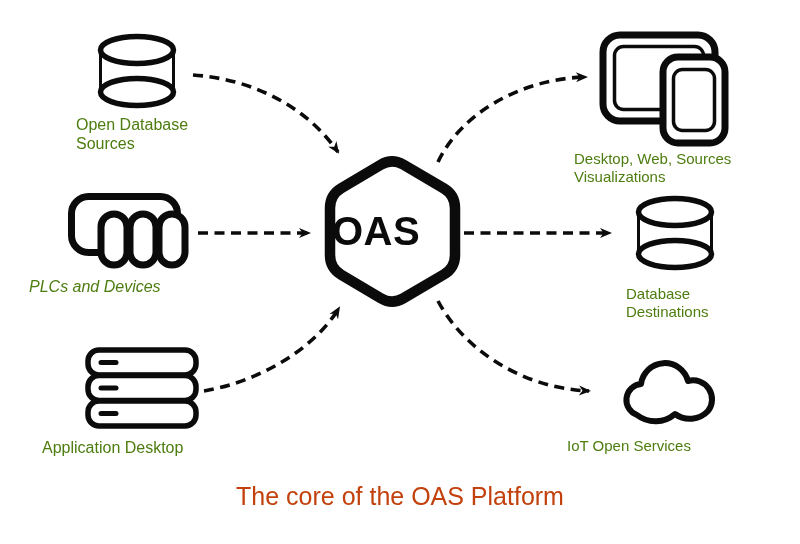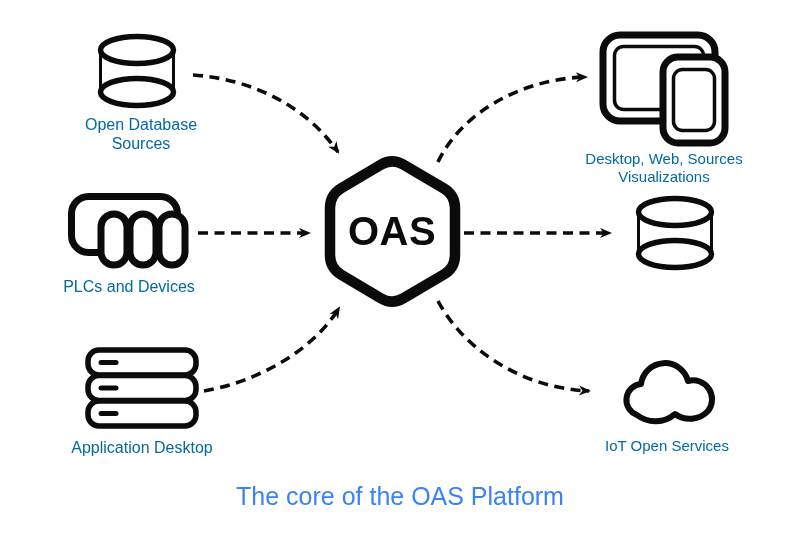--- a/index.html
+++ b/index.html
@@ -3,36 +3,36 @@
 <meta charset="utf-8">
 <style>
   html,body { margin:0; padding:0; background:#ffffff; }
   #canvas {
     position:relative; width:800px; height:544px; background:#ffffff;
     font-family:"Liberation Sans", sans-serif; overflow:hidden;
   }
   #arrow-layer { position:absolute; left:0; top:0; width:800px; height:544px; }
   .icon { position:absolute; }
   .label {
-    position:absolute; text-align:center; color:#0369a1;
+    position:absolute; text-align:left; color:#4d7c0f;
     font-size:16px; line-height:19px;
   }
   .label.small { font-size:15px; line-height:18px; }
   #hex-label {
     position:absolute; left:332px; top:210px; width:120px;
-    text-align:center; font-size:40px; line-height:42px; font-weight:bold;
+    text-align:left; font-size:40px; line-height:42px; font-weight:bold;
     color:#0b0b0b; letter-spacing:0.5px;
   }
   #caption {
     position:absolute; left:0; top:482px; width:800px;
     text-align:center; font-size:25px; line-height:28px; color:#7AC143;
   }
   
   #lbl-open-db   { left:76px;  top:115px; width:130px; }
-  #lbl-plcs      { left:29px;  top:277px; width:200px; }
+  #lbl-plcs      { left:29px;  top:277px; width:200px;font-style:italic; }
   #lbl-servers   { left:42px;  top:438px; width:200px; }
   #lbl-vis       { left:574px; top:150px; width:180px; }
   #lbl-db-dest   { left:626px; top:285px; width:100px; }
   #lbl-iot       { left:567px; top:437px; width:200px; }
 </style>
 </head>
 <body>
 
 <div id="canvas">
 
@@ -100,22 +100,23 @@
   <div id="lbl-vis" class="label small">Desktop, Web, Sources Visualizations</div>
 
   <svg class="icon" style="left:634px;top:194px" width="82" height="78" viewBox="0 0 82 76">
     <g fill="none" stroke="#0b0b0b">
       <line x1="4.5" y1="17" x2="4.5" y2="59" stroke-width="3"></line>
       <line x1="77.5" y1="17" x2="77.5" y2="59" stroke-width="3"></line>
       <ellipse cx="41" cy="17" rx="36.5" ry="13.5" stroke-width="5.5"></ellipse>
       <ellipse cx="41" cy="59" rx="36.5" ry="13.5" stroke-width="5.5"></ellipse>
     </g>
   </svg>
+  <div id="lbl-db-dest" class="label small">Database Destinations</div>
 
   <svg class="icon" style="left:611px;top:349px" width="120" height="82" viewBox="0 0 120 82">
     <path d="M 26,66 A 16,16 0 0 1 30,35 A 24,24 0 0 1 77,32 A 19,19 0 0 1 97,62
              A 25,25 0 0 1 64,65 A 30,30 0 0 1 26,66 Z" fill="none" stroke="#0b0b0b" stroke-width="6" stroke-linejoin="round"></path>
   </svg>
   <div id="lbl-iot" class="label small">IoT Open Services</div>
 
-  <div id="caption" style="color: #3b82f6;">The core of the OAS Platform</div>
+  <div id="caption" style="color: #c2410c;">The core of the OAS Platform</div>
 
 </div>
 
 </body></html>

